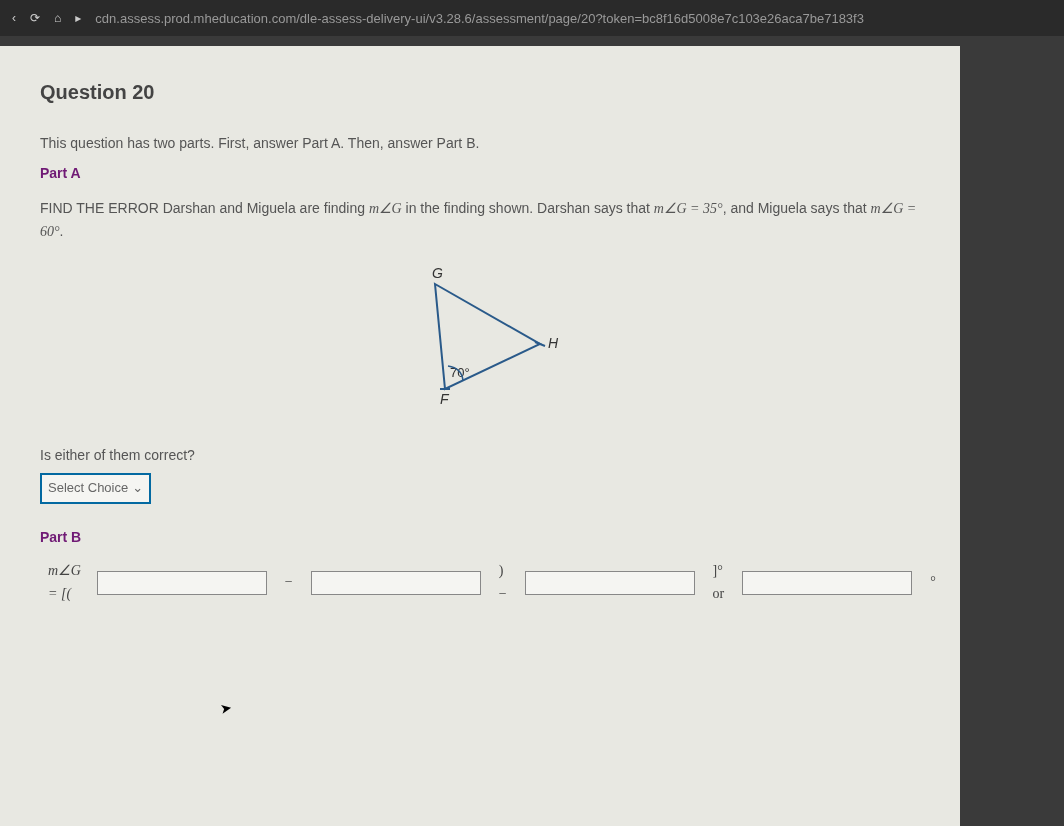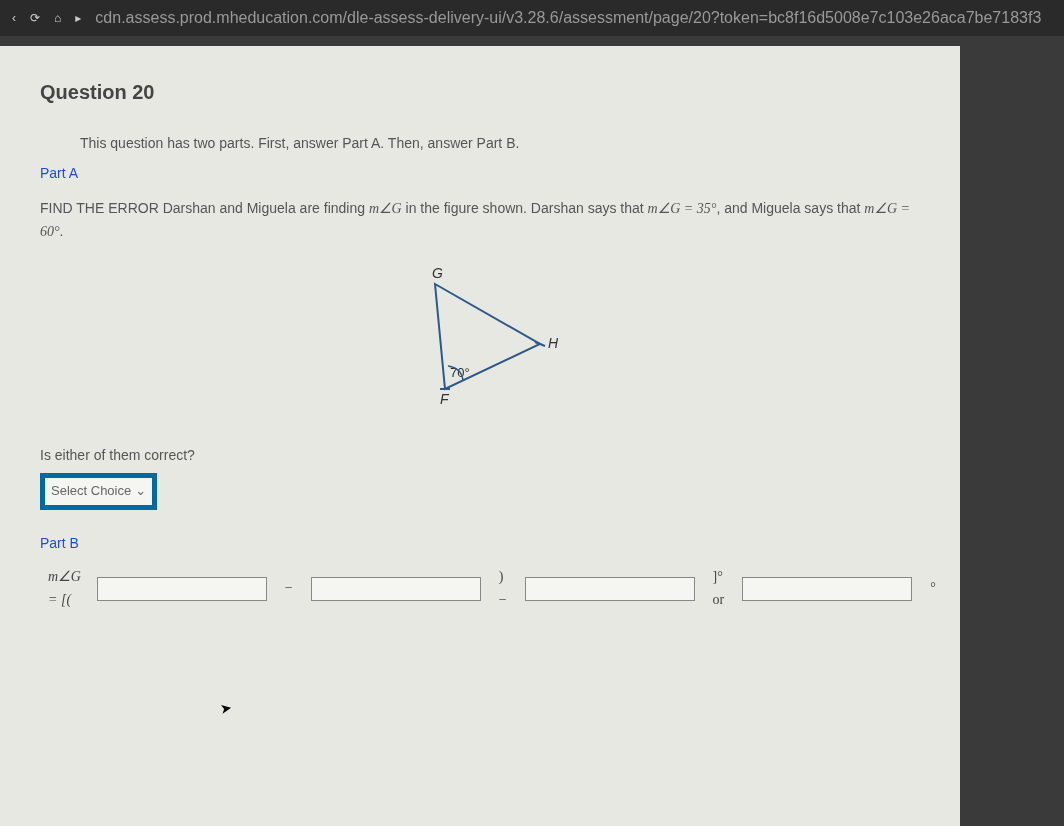--- a/index.html
+++ b/index.html
@@ -14,21 +14,21 @@
       background: #2a2a2a;
       height: 36px;
       display: flex;
       align-items: center;
       padding: 0 12px;
       gap: 14px;
       color: #aaa;
       font-size: 12px;
     }
     .nav-icons { display: flex; gap: 14px; align-items: center; color: #ccc; }
-    .url-text { color: #999; font-size: 16px; white-space: nowrap; overflow: hidden; }
+    .url-text { color: #999; font-size: 13px; white-space: nowrap; overflow: hidden; }
     .content-wrap {
       background: #3a3a3a;
       padding: 0;
       height: calc(100% - 36px);
       display: flex;
       justify-content: flex-start;
     }
     .page {
       background: #e8e8e2;
       width: 960px;
@@ -38,36 +38,36 @@
       line-height: 1.6;
       margin-top: 10px;
       min-height: 100%;
     }
     .question-title {
       font-size: 20px;
       font-weight: bold;
       color: #444;
       margin-bottom: 24px;
     }
-    .intro { margin-bottom: 8px; color: #555; margin-left: 40px; }
-    .part-label { font-weight: normal; color: #1d4ed8; margin-bottom: 12px; }
+    .intro { margin-bottom: 8px; color: #555; }
+    .part-label { font-weight: bold; color: #701a75; margin-bottom: 12px; }
     .problem-text { margin-bottom: 8px; color: #555; }
     .bold-lead { font-weight: normal; }
     .math { font-style: italic; font-family: Liberation Serif, serif; }
     .figure-container {
       display: flex;
       justify-content: center;
       margin: 20px 0 30px 0;
     }
     .triangle-svg { width: 180px; height: 150px; }
     .sub-question { color: #555; margin-bottom: 7px; }
     .select-box {
       display: inline-flex;
       align-items: center;
-      border: 5px solid #0369a1;
+      border: 2px solid #0369a1;
       background: #f5f5f2;
       padding: 3px 6px;
       font-size: 13px;
       color: #666;
       cursor: pointer;
       gap: 4px;
     }
     .part-b-section { margin-top: 22px; }
     .explain-text { color: #555; margin: 12px 0 24px 8px; }
     .equation-row {
@@ -111,21 +111,21 @@
 </div>
 
 <div class="content-wrap">
   <div class="page">
     <h2 class="question-title">Question 20</h2>
 
     <p class="intro">This question has two parts. First, answer Part A. Then, answer Part B.</p>
     <p class="part-label">Part A</p>
 
     <p class="problem-text">
-      <span class="bold-lead">FIND THE ERROR</span><span> Darshan and Miguela are finding </span><span class="math">m∠G</span><span> in the figure shown. Darshan says that </span><span class="math">m∠G = 35°</span><span>, and Miguela says that </span><span class="math">m∠G = 60°</span><span>.</span>
+      <span class="bold-lead">FIND THE ERROR</span><span> Darshan and Miguela are finding </span><span class="math">m∠G</span><span> in the finding shown. Darshan says that </span><span class="math">m∠G = 35°</span><span>, and Miguela says that </span><span class="math">m∠G = 60°</span><span>.</span>
     </p>
 
     <div class="figure-container">
       <svg class="triangle-svg" viewBox="0 0 180 150">
         <polygon points="45,20 150,80 55,125" fill="none" stroke="#2a5a8a" stroke-width="2"></polygon>
         <line x1="50" y1="125" x2="60" y2="125" stroke="#2a5a8a" stroke-width="2"></line>
         <line x1="145" y1="78" x2="155" y2="82" stroke="#2a5a8a" stroke-width="2"></line>
         <text x="42" y="14" font-size="14" font-style="italic" fill="#333">G</text>
         <text x="158" y="84" font-size="14" font-style="italic" fill="#333">H</text>
         <text x="50" y="140" font-size="14" font-style="italic" fill="#333">F</text>

